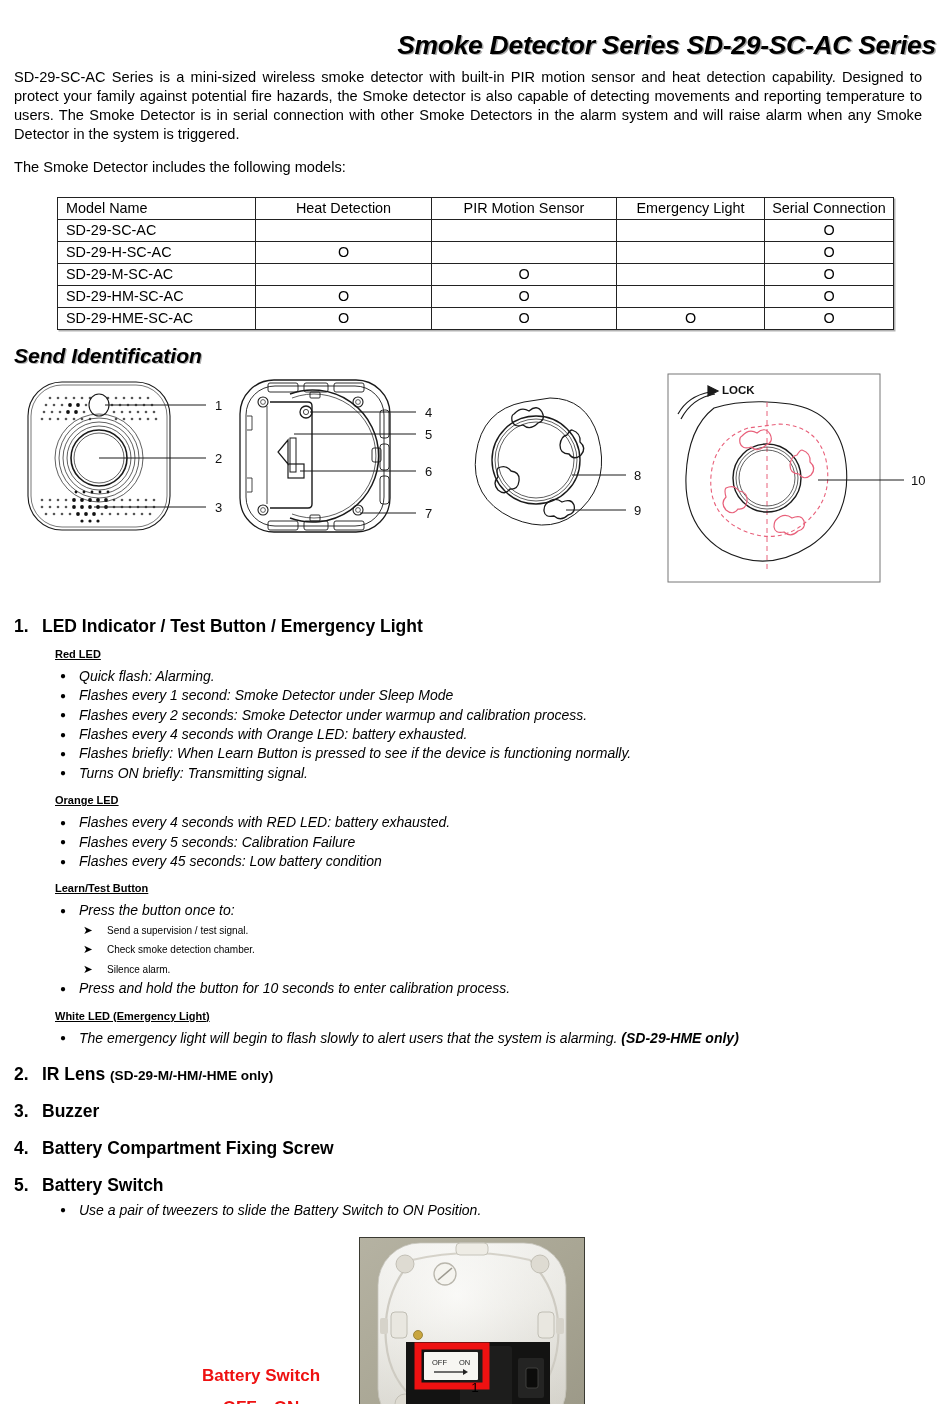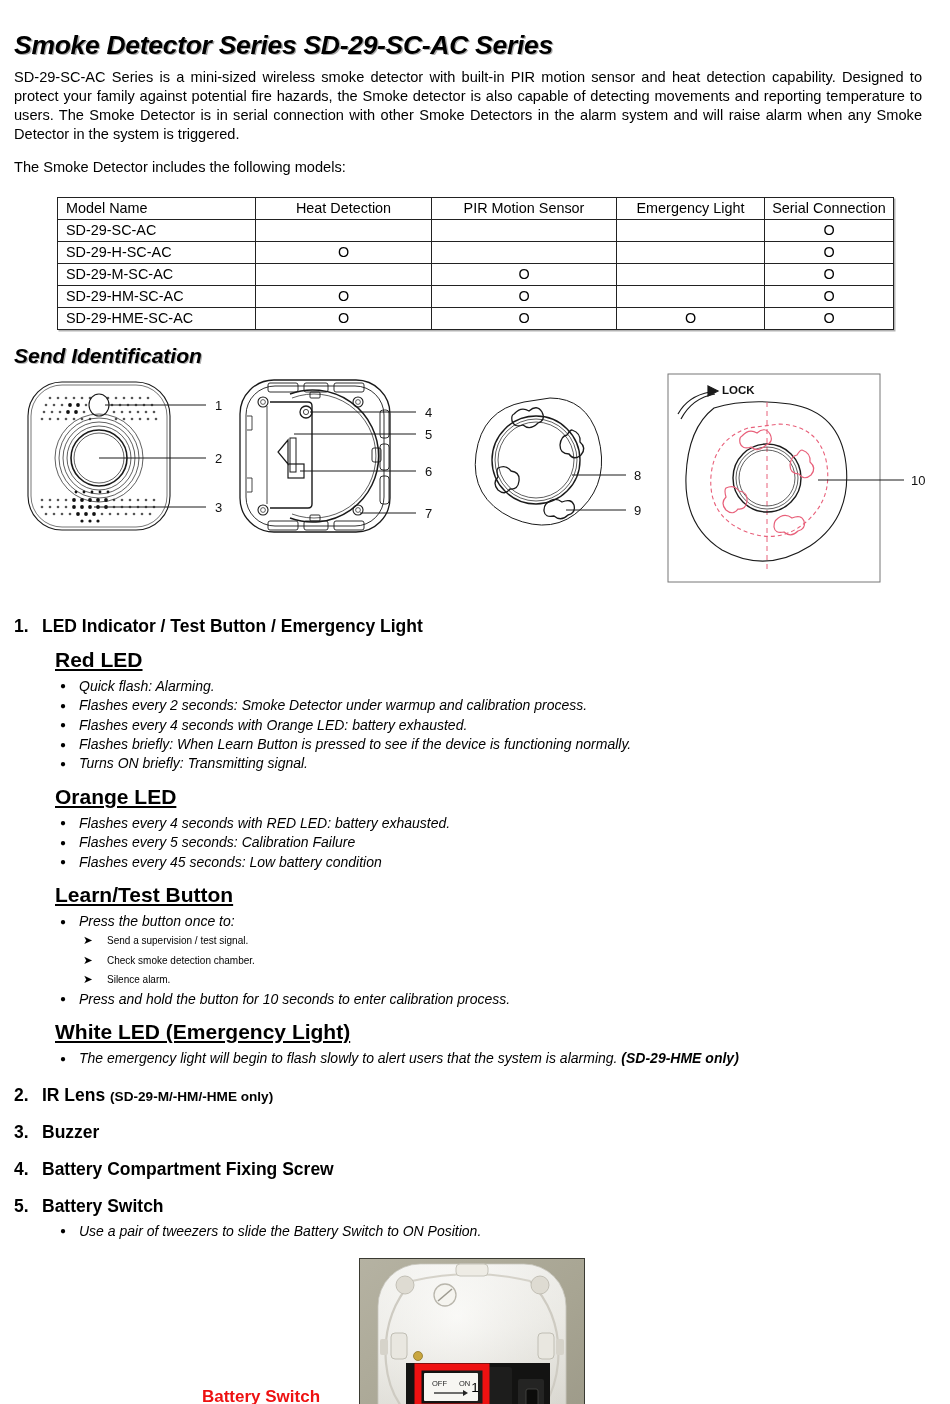--- a/index.html
+++ b/index.html
@@ -32,20 +32,21 @@
   
   .doc-title {
     font-size: 26.5px;
     font-weight: bold;
     font-style: italic;
     letter-spacing: -0.3px;
     margin: 0;
     padding-top: 32px;
     line-height: 1.05;
     text-shadow: 1.4px 1.4px 0 rgba(0,0,0,0.33);
+    text-align: right;
   }
 
   
   .intro {
     font-size: 14.6px;
     line-height: 19.2px;
     text-align: justify;
     margin: 8px 0 0 0;
     width: 908px;
   }
@@ -130,21 +131,21 @@
   }
   .num-item .num-text {
     flex: 1;
   }
   .num-item .sub-note {
     font-size: 13.6px;
     font-weight: bold;
   }
 
   .sub-head {
-    font-size: 21px;
+    font-size: 11px;
     font-weight: bold;
     text-decoration: underline;
     margin: 11px 0 0 41px;
     display: inline-block;
   }
   .sub-head-wrap { margin: 0; }
 
   ul.bullets {
     list-style: none;
     margin: 5px 0 0 0;
@@ -553,20 +554,21 @@
 
     <div class="num-item">
       <span class="num">1.</span>
       <span class="num-text">LED Indicator / Test Button / Emergency Light</span>
     </div>
 
     <div class="sub-head-wrap">
       <div class="sub-head">Red LED</div>
       <ul class="bullets">
         <li>Quick flash: Alarming.</li>
+        <li>Flashes every 1 second: Smoke Detector under Sleep Mode</li>
         <li>Flashes every 2 seconds: Smoke Detector under warmup and calibration process.</li>
         <li>Flashes every 4 seconds with Orange LED: battery exhausted.</li>
         <li>Flashes briefly: When Learn Button is pressed to see if the device is functioning normally.</li>
         <li>Turns ON briefly: Transmitting signal.</li>
       </ul>
     </div>
 
     <div class="sub-head-wrap">
       <div class="sub-head">Orange LED</div>
       <ul class="bullets">

